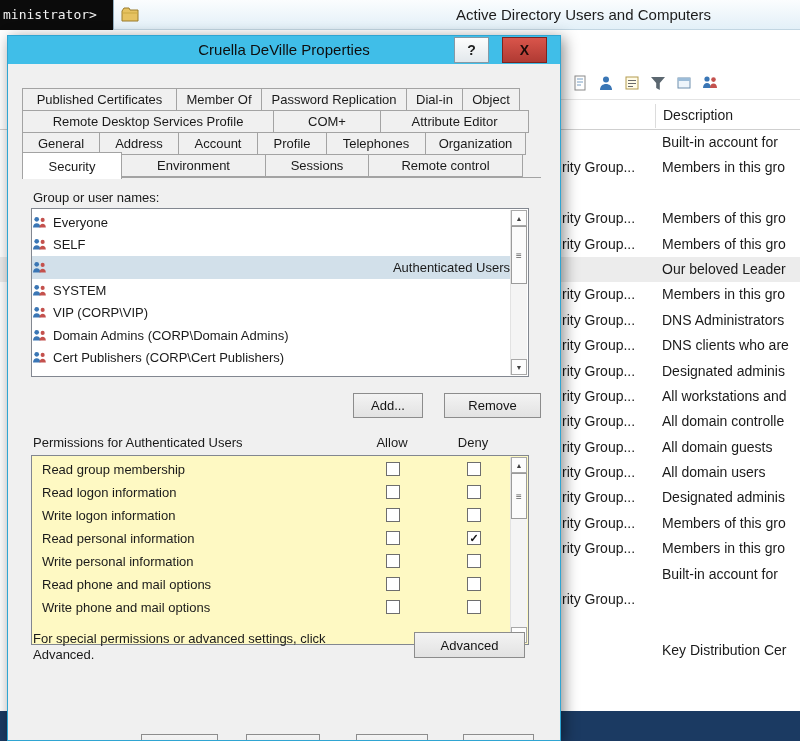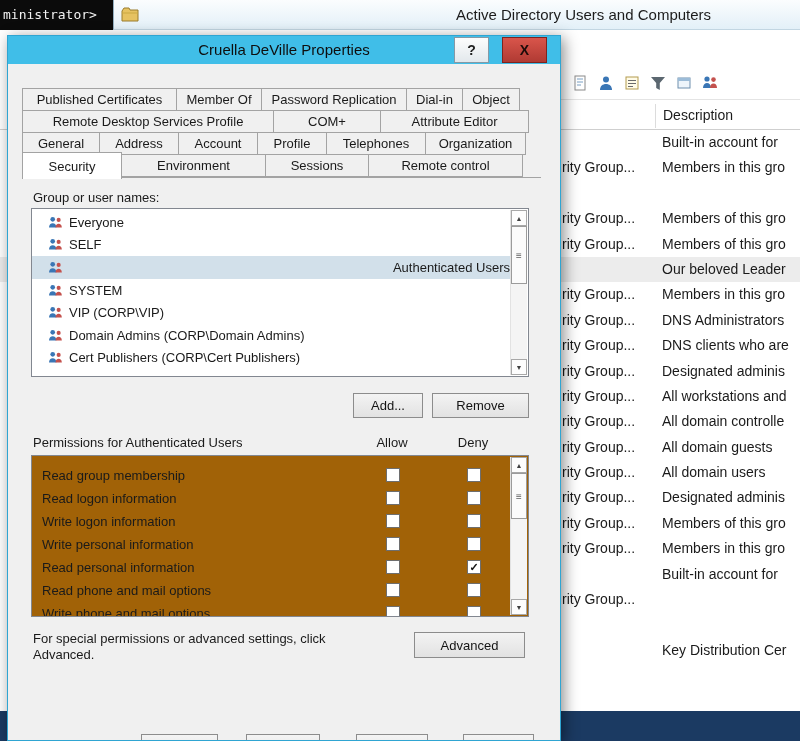--- a/index.html
+++ b/index.html
@@ -48,40 +48,40 @@
   .tab { height:23px; border:1px solid #a3a3a3; background:#f0f0f0; margin-right:-1px;
          display:flex; align-items:center; justify-content:center; font-size:13px; white-space:nowrap; }
   .tab.active { position:relative; z-index:5; height:27px; margin-top:-2px; background:#fff; border-bottom:none; }
   .page-line { position:absolute; left:0; top:89px; width:519px; border-top:1px solid #a3a3a3; }
 
   .dlg-label { position:absolute; font-size:13px; color:#1a1a1a; white-space:nowrap; }
 
   
   .group-list { position:absolute; left:23px; top:172px; width:498px; height:169px; background:#fff;
                 border:1px solid #828790; padding-top:2px; overflow:hidden; }
-  .group-row { position:relative; height:22.6px; display:flex; align-items:center; padding-left:16px; width:478px; }
+  .group-row { position:relative; height:22.6px; display:flex; align-items:center; padding-left:0; width:478px; }
   .group-row.selected { background:#d2e0ea;justify-content:space-between; }
   .gname { font-size:13px; margin-left:6px; white-space:nowrap; }
 
   
   .vscroll { position:absolute; top:1px; bottom:1px; right:1px; width:17px; background:#f4f4f4; border-left:1px solid #e2e2e2; }
   .sb-btn { position:absolute; left:0; width:16px; height:16px; background:#fdfdfd; border:1px solid #a8a8a8;
             display:flex; align-items:center; justify-content:center; font-size:7px; color:#3f3f3f; }
   .sb-btn.up { top:0; }
   .sb-btn.down { bottom:0; }
   .sb-thumb { position:absolute; left:0; width:16px; background:#fbfbfb; border:1px solid #9b9b9b;
               display:flex; align-items:center; justify-content:center; font-size:10px; color:#5e5e5e; }
 
   
   .win-btn { position:absolute; background:linear-gradient(#f3f3f3,#e2e2e2); border:1px solid #8c8c8c;
              font-size:13px; color:#141414; display:flex; align-items:center; justify-content:center; cursor:default; }
 
   
-  .perm-list { position:absolute; left:23px; top:419px; width:498px; height:162px; background:#a16207;
-               border:1px solid #828790; padding-top:9px; overflow:hidden; }
+  .perm-list { position:absolute; left:23px; top:419px; width:498px; height:190px; background:#fef9c3;
+               border:1px solid #828790; padding-top:3px; overflow:hidden; }
   .perm-row { position:relative; height:23px; }
   .perm-name { position:absolute; left:10px; top:3px; font-size:13px; white-space:nowrap; }
   .cb { position:absolute; top:3px; width:14px; height:14px; background:#fff; border:1px solid #6e6e6e;
         font-size:11px; font-weight:bold; line-height:12px; text-align:center; color:#141414; }
   .cb.allow { left:354px; }
   .cb.deny { left:435px; }
 
   .adv-text { position:absolute; left:25px; top:595px; width:370px; font-size:13px; line-height:16px; }
 </style>
 </head>
@@ -341,21 +341,21 @@
       <span class="gname">Cert Publishers (CORP\Cert Publishers)</span>
     </div>
     <div class="vscroll">
       <div class="sb-btn up">▲</div>
       <div class="sb-thumb" style="top:16px; height:58px">≡</div>
       <div class="sb-btn down">▼</div>
     </div>
   </div>
 
   <div class="win-btn" style="left:345px; top:357px; width:70px; height:25px">Add...</div>
-  <div class="win-btn" style="left:424px; top:357px; width:97px; height:25px">Remove</div>
+  <div class="win-btn" style="left:436px; top:357px; width:97px; height:25px">Remove</div>
 
   <div class="dlg-label" style="left:25px; top:399px">Permissions for Authenticated Users</div>
   <div class="dlg-label" style="left:355px; top:399px; width:58px; text-align:center">Allow</div>
   <div class="dlg-label" style="left:436px; top:399px; width:58px; text-align:center">Deny</div>
 
   <div class="perm-list">
     <div class="perm-row">
       <span class="perm-name">Read group membership</span>
       <span class="cb allow"></span>
       <span class="cb deny"></span>
@@ -364,28 +364,28 @@
       <span class="perm-name">Read logon information</span>
       <span class="cb allow"></span>
       <span class="cb deny"></span>
     </div>
     <div class="perm-row">
       <span class="perm-name">Write logon information</span>
       <span class="cb allow"></span>
       <span class="cb deny"></span>
     </div>
     <div class="perm-row">
+      <span class="perm-name">Read personal information</span>
+      <span class="cb allow"></span>
+      <span class="cb deny checked">✓</span>
+    </div>
+    <div class="perm-row">
       <span class="perm-name">Write personal information</span>
       <span class="cb allow"></span>
       <span class="cb deny"></span>
-    </div>
-    <div class="perm-row">
-      <span class="perm-name">Read personal information</span>
-      <span class="cb allow"></span>
-      <span class="cb deny checked">✓</span>
     </div>
     <div class="perm-row">
       <span class="perm-name">Read phone and mail options</span>
       <span class="cb allow"></span>
       <span class="cb deny"></span>
     </div>
     <div class="perm-row">
       <span class="perm-name">Write phone and mail options</span>
       <span class="cb allow"></span>
       <span class="cb deny"></span>

